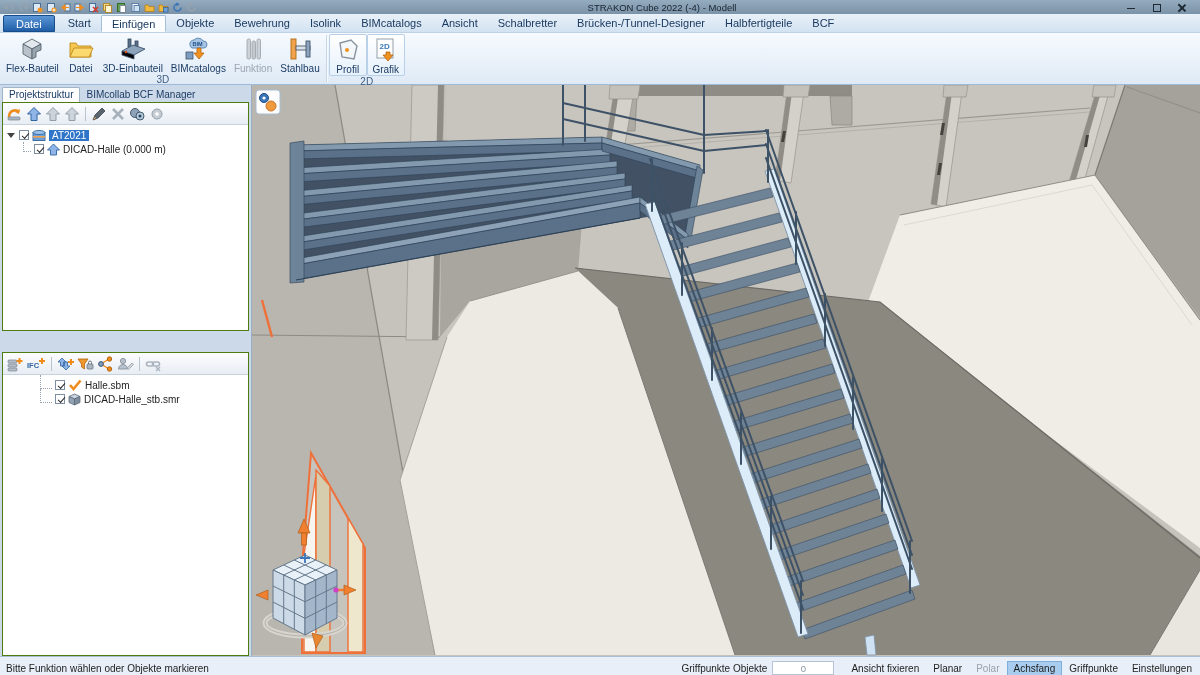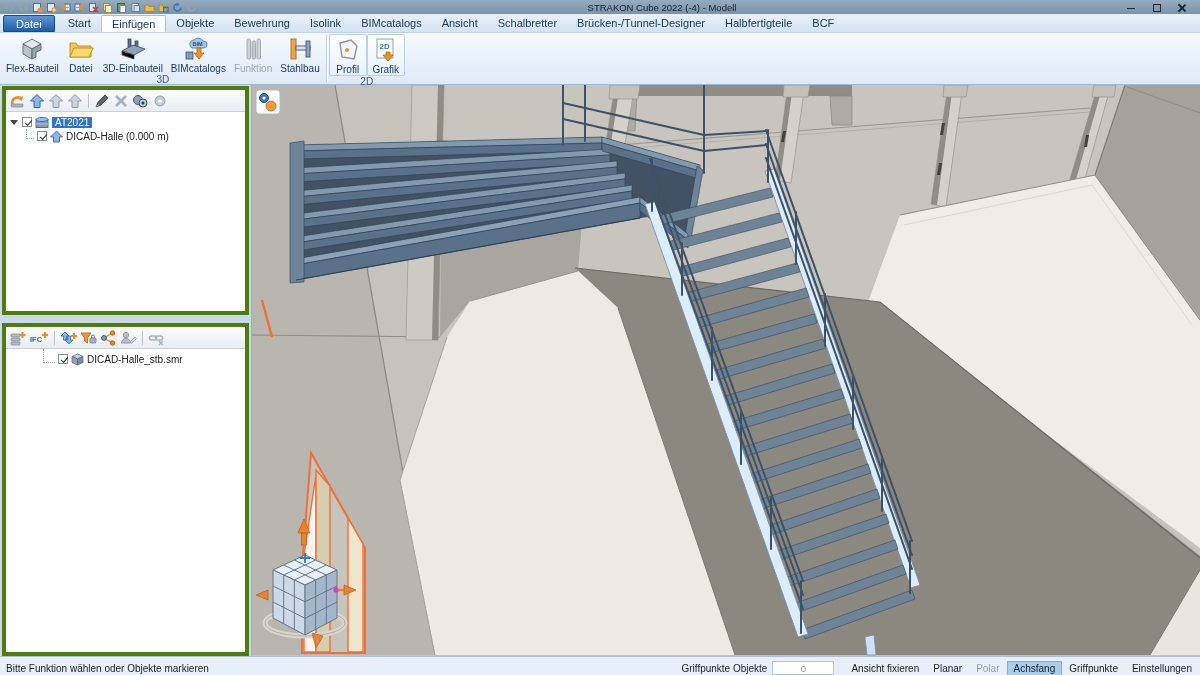--- a/index.html
+++ b/index.html
@@ -42,22 +42,22 @@
   .rgroup-label { text-align:center; font-size:10px; color:#3f5d80; height:13px; line-height:11px; }
   .rsep { width:1px; background:#c3d5e7; margin:2px 0; box-shadow:1px 0 0 #f8fbfe; }
   
   .main { display:flex; height:571px; background:#ccd9e8; }
   .sidepanel { width:252px; padding:1px 2px 0 2px; display:flex; flex-direction:column;
     border-right:1px solid #97aec4; background:#ccd9e8; }
   .panel-tabs { display:flex; font-size:10px; color:#1c3c64; height:16px; align-items:flex-end; }
   .ptab { padding:1px 6px 2px; cursor:default; }
   .ptab.active { background:#fdfdfe; border:1px solid #9fb4c8; border-bottom:none;
     border-radius:2px 2px 0 0; }
-  .panelbox { border:4px solid #4d7c0f; background:#fff; display:flex; flex-direction:column; }
-  .box1 { height:229px; } .box2 { margin-top:8px; flex:1; }
+  .panelbox { border:1px solid #4d7c0f; background:#fff; display:flex; flex-direction:column; }
+  .box1 { height:229px; } .box2 { margin-top:21px; flex:1; }
   .ptool { height:22px; background:linear-gradient(#fdfdfe,#e7edf4); border-bottom:1px solid #c6d2de;
     display:flex; align-items:center; gap:3px; padding:0 3px; flex:none; }
   .tsep { width:1px; height:14px; background:#b9c4cf; margin:0 2px; }
   .treearea { flex:1; overflow:hidden; font-size:10px; color:#222; padding:3px 0 0 3px; }
   .trow { display:flex; align-items:center; height:14px; gap:3px; white-space:nowrap; }
   .indent { width:14px; } .indent2 { width:26px; }
   .expander { width:0; height:0; border-left:4px solid transparent; border-right:4px solid transparent;
     border-top:5px solid #444; margin:0 1px; }
   .cbx { width:10px; height:10px; border:1px solid #7f8f9f; background:#fff; position:relative; flex:none; }
   .cbx::after { content:""; position:absolute; left:1.5px; top:2px; width:6px; height:3px;
@@ -252,20 +252,24 @@
         <span>Grafik</span>
       </div>
     </div>
     <div class="rgroup-label">2D</div>
   </div>
 </div>
 
 <div class="main">
 
   <div class="sidepanel">
+    <div class="panel-tabs">
+      <div class="ptab active">Projektstruktur</div>
+      <div class="ptab">BIMcollab BCF Manager</div>
+    </div>
     <div class="panelbox box1">
       <div class="ptool">
         <svg width="17" height="16">
             <path d="M3 11 C3 4 10 3 13 6" stroke="#ef8c1e" stroke-width="2.6" fill="none"></path>
             <path d="M14 3 L13 8 L9 6 Z" fill="#ef8c1e"></path>
             <rect x="2" y="11" width="12" height="3" rx="1" fill="#a9b5c1" stroke="#78828c" stroke-width="0.7"></rect>
           </svg>
         <svg width="16" height="16">
             <polygon points="8,1.5 14.5,8 11,8 11,14.5 5,14.5 5,8 1.5,8" fill="#8fb5e8" stroke="#2f64a0" stroke-width="1"></polygon>
           </svg>
@@ -350,20 +354,29 @@
             <path d="M10 12 L15 7 L16.5 8.5 L11.5 13.5 Z" fill="#cdd4da" stroke="#8e98a2" stroke-width="0.7"></path>
           </svg>
         <div class="tsep"></div>
         <svg width="17" height="16">
             <rect x="1.5" y="6" width="7" height="4" rx="2" fill="none" stroke="#aab4be" stroke-width="1.6"></rect>
             <rect x="7.5" y="6" width="7" height="4" rx="2" fill="none" stroke="#aab4be" stroke-width="1.6"></rect>
             <path d="M11 11 L15 15 M15 11 L11 15" stroke="#aab4be" stroke-width="1.4"></path>
           </svg>
       </div>
       <div class="treearea">
+        <div class="trow">
+          <span class="indent2"></span>
+          <span class="conn"></span>
+          <span class="cbx"></span>
+          <svg width="14" height="12">
+              <path d="M2 6 L5.5 10 L12.5 1.5" stroke="#ef8c1e" stroke-width="2.6" fill="none"></path>
+            </svg>
+          <span>Halle.sbm</span>
+        </div>
         <div class="trow">
           <span class="indent2"></span>
           <span class="conn"></span>
           <span class="cbx"></span>
           <svg width="13" height="13">
               <polygon points="6.5,1 12,3.5 6.5,6 1,3.5" fill="#c8d4e0" stroke="#5a6a7a" stroke-width="0.8"></polygon>
               <polygon points="1,3.5 6.5,6 6.5,12 1,9.5" fill="#93a3b3" stroke="#5a6a7a" stroke-width="0.8"></polygon>
               <polygon points="6.5,6 12,3.5 12,9.5 6.5,12" fill="#7d8d9d" stroke="#5a6a7a" stroke-width="0.8"></polygon>
             </svg>
           <span>DICAD-Halle_stb.smr</span>

